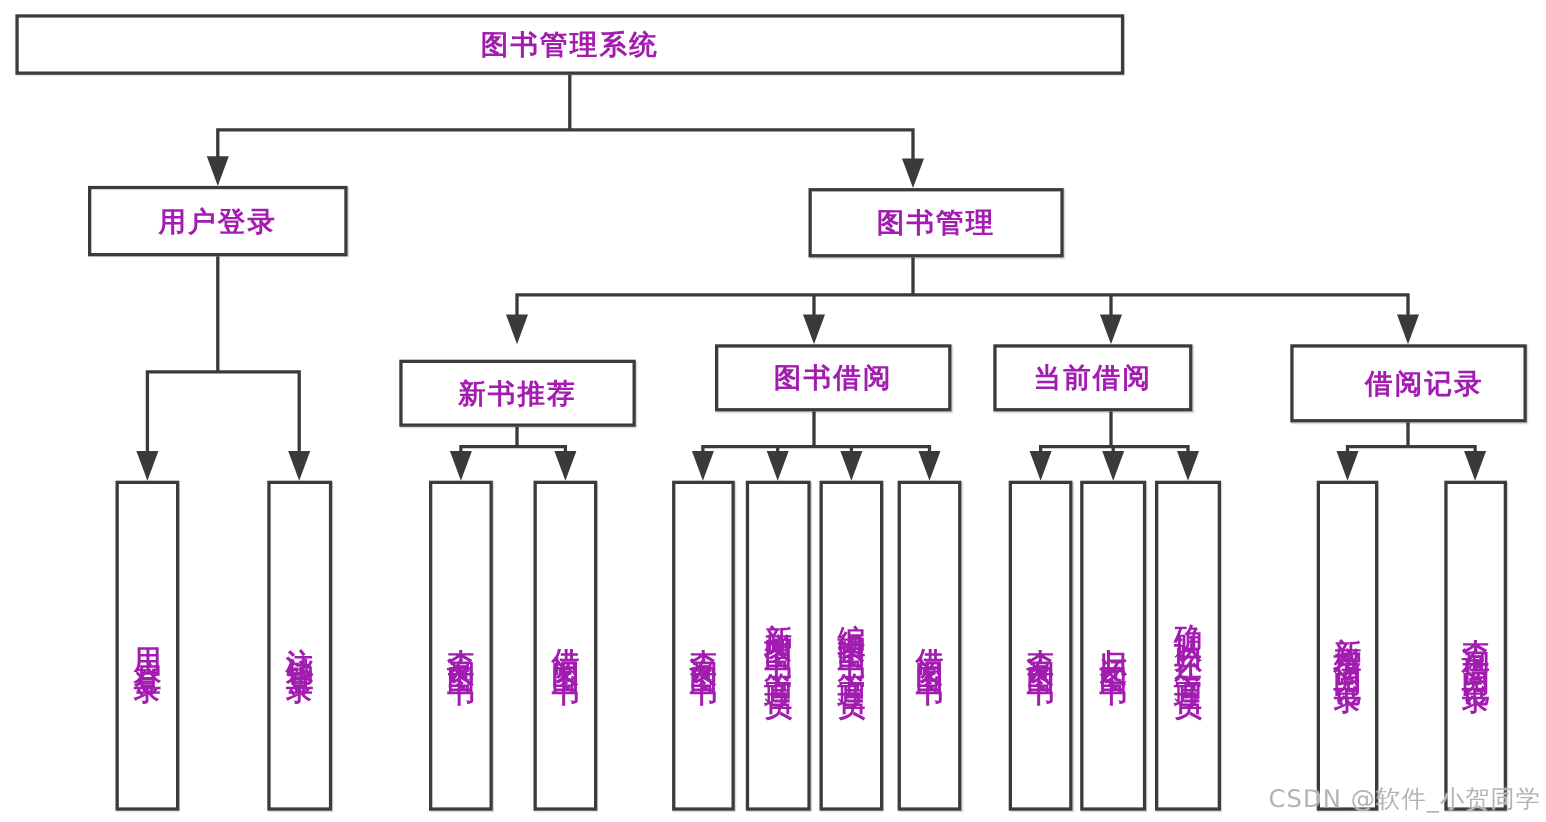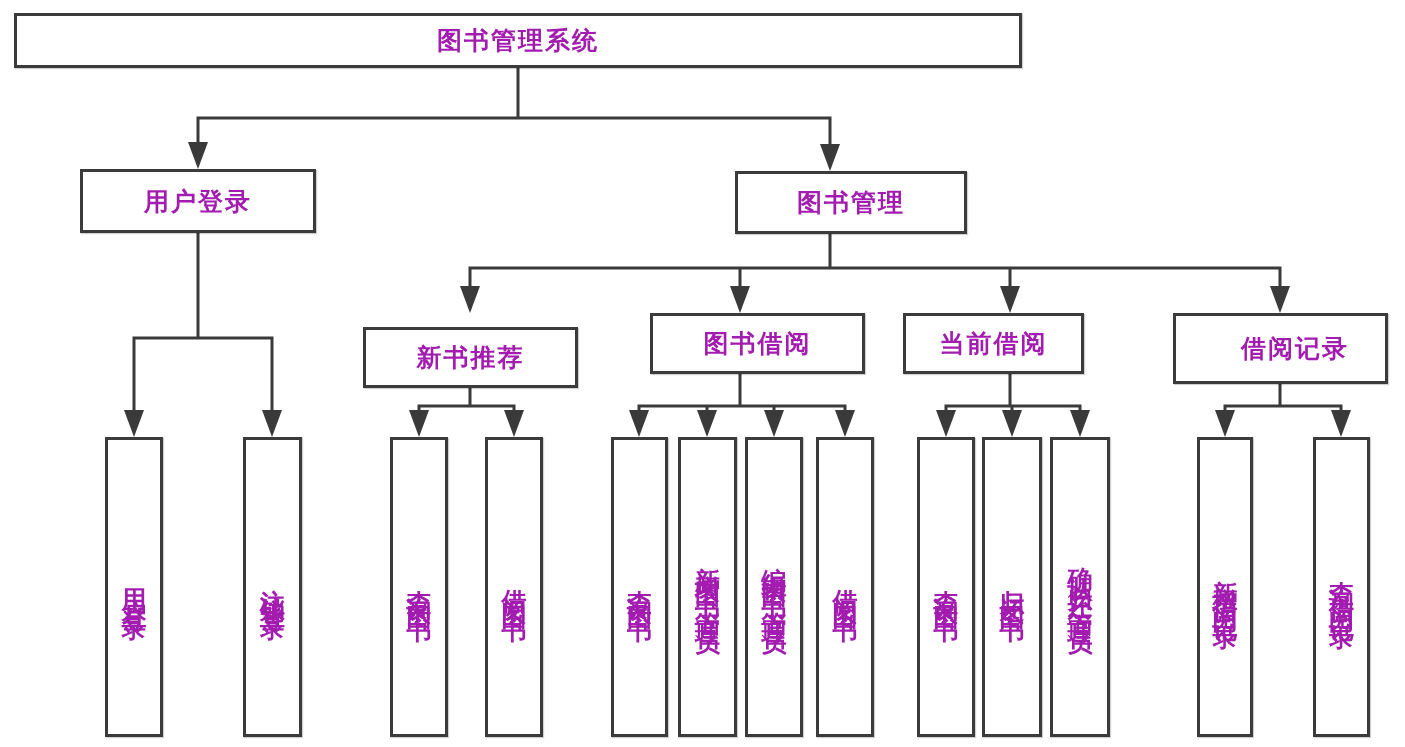--- a/index.html
+++ b/index.html
@@ -142,13 +142,14 @@
     <span class="lbl">确认归还（管理员）</span>
   </div>
 
   <div class="node v" style="left:1197px;top:437px;width:56px;height:300px;">
     <span class="lbl">新增借阅记录</span>
   </div>
   <div class="node v" style="left:1313px;top:437px;width:57px;height:300px;">
     <span class="lbl">查询借阅记录</span>
   </div>
 
+  <div id="watermark">CSDN @软件_小贺同学</div>
 </div>
 
 </body></html>

